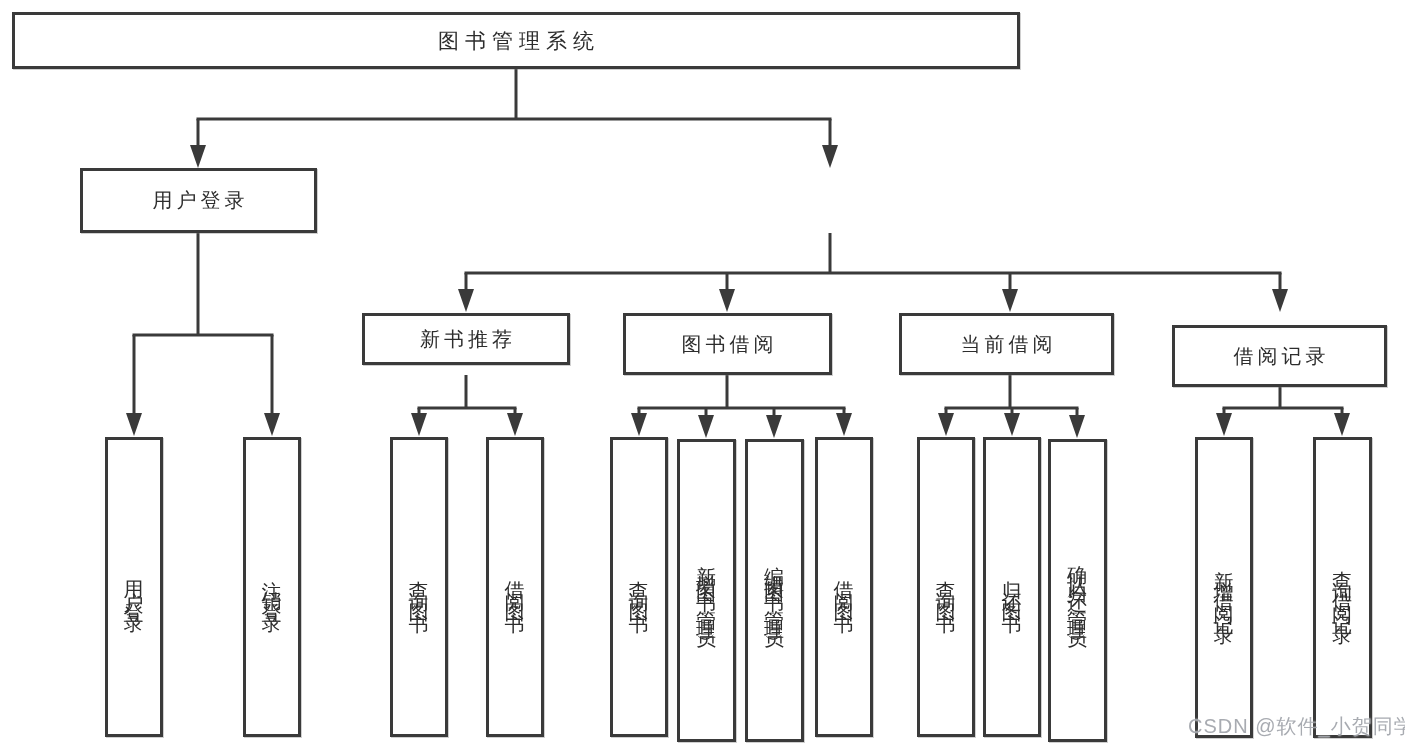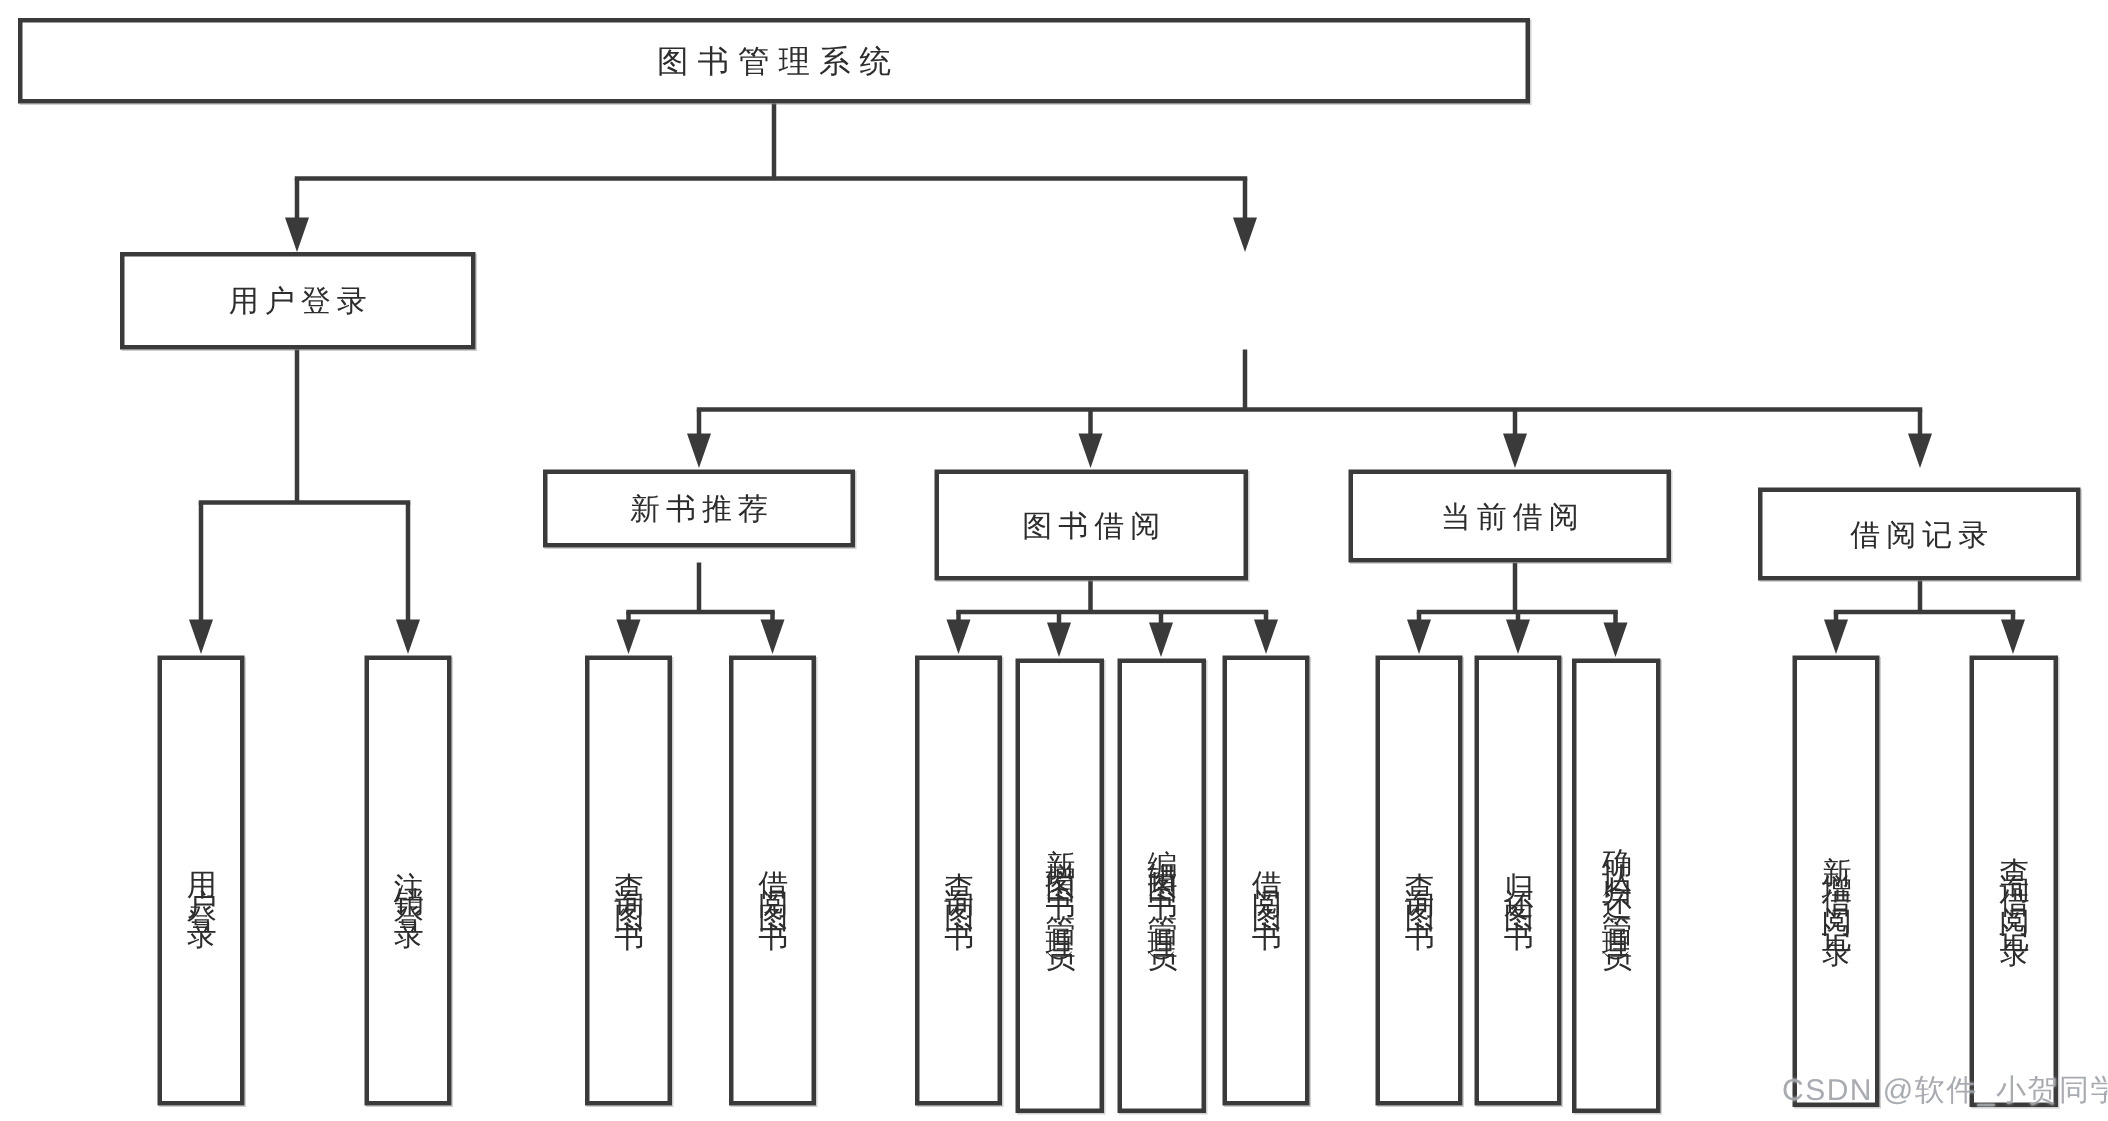--- a/index.html
+++ b/index.html
@@ -144,21 +144,21 @@
       <polygon points="1216,413 1232,413 1224,436"></polygon>
       <polygon points="1334,413 1350,413 1342,436"></polygon>
     </g>
   </svg>
 
   <div class="hbox root" style="left:12px; top:12px; width:1008px; height:57px;">图书管理系统</div>
 
   <div class="hbox" style="left:80px; top:168px; width:237px; height:65px;">用户登录</div>
 
   <div class="hbox" style="left:362px; top:313px; width:208px; height:52px;">新书推荐</div>
-  <div class="hbox" style="left:623px; top:313px; width:209px; height:74px;">图书借阅</div>
+  <div class="hbox" style="left:623px; top:313px; width:209px; height:62px;">图书借阅</div>
   <div class="hbox" style="left:899px; top:313px; width:215px; height:62px;">当前借阅</div>
   <div class="hbox" style="left:1172px; top:313px; width:215px; height:62px;margin-top:12px;">借阅记录</div>
 
   <div class="vbox" style="left:105px; top:437px; height:300px;">
     <span class="vtext">用户登录</span>
   </div>
   <div class="vbox" style="left:243px; top:437px; height:300px;">
     <span class="vtext">注销登录</span>
   </div>
 

